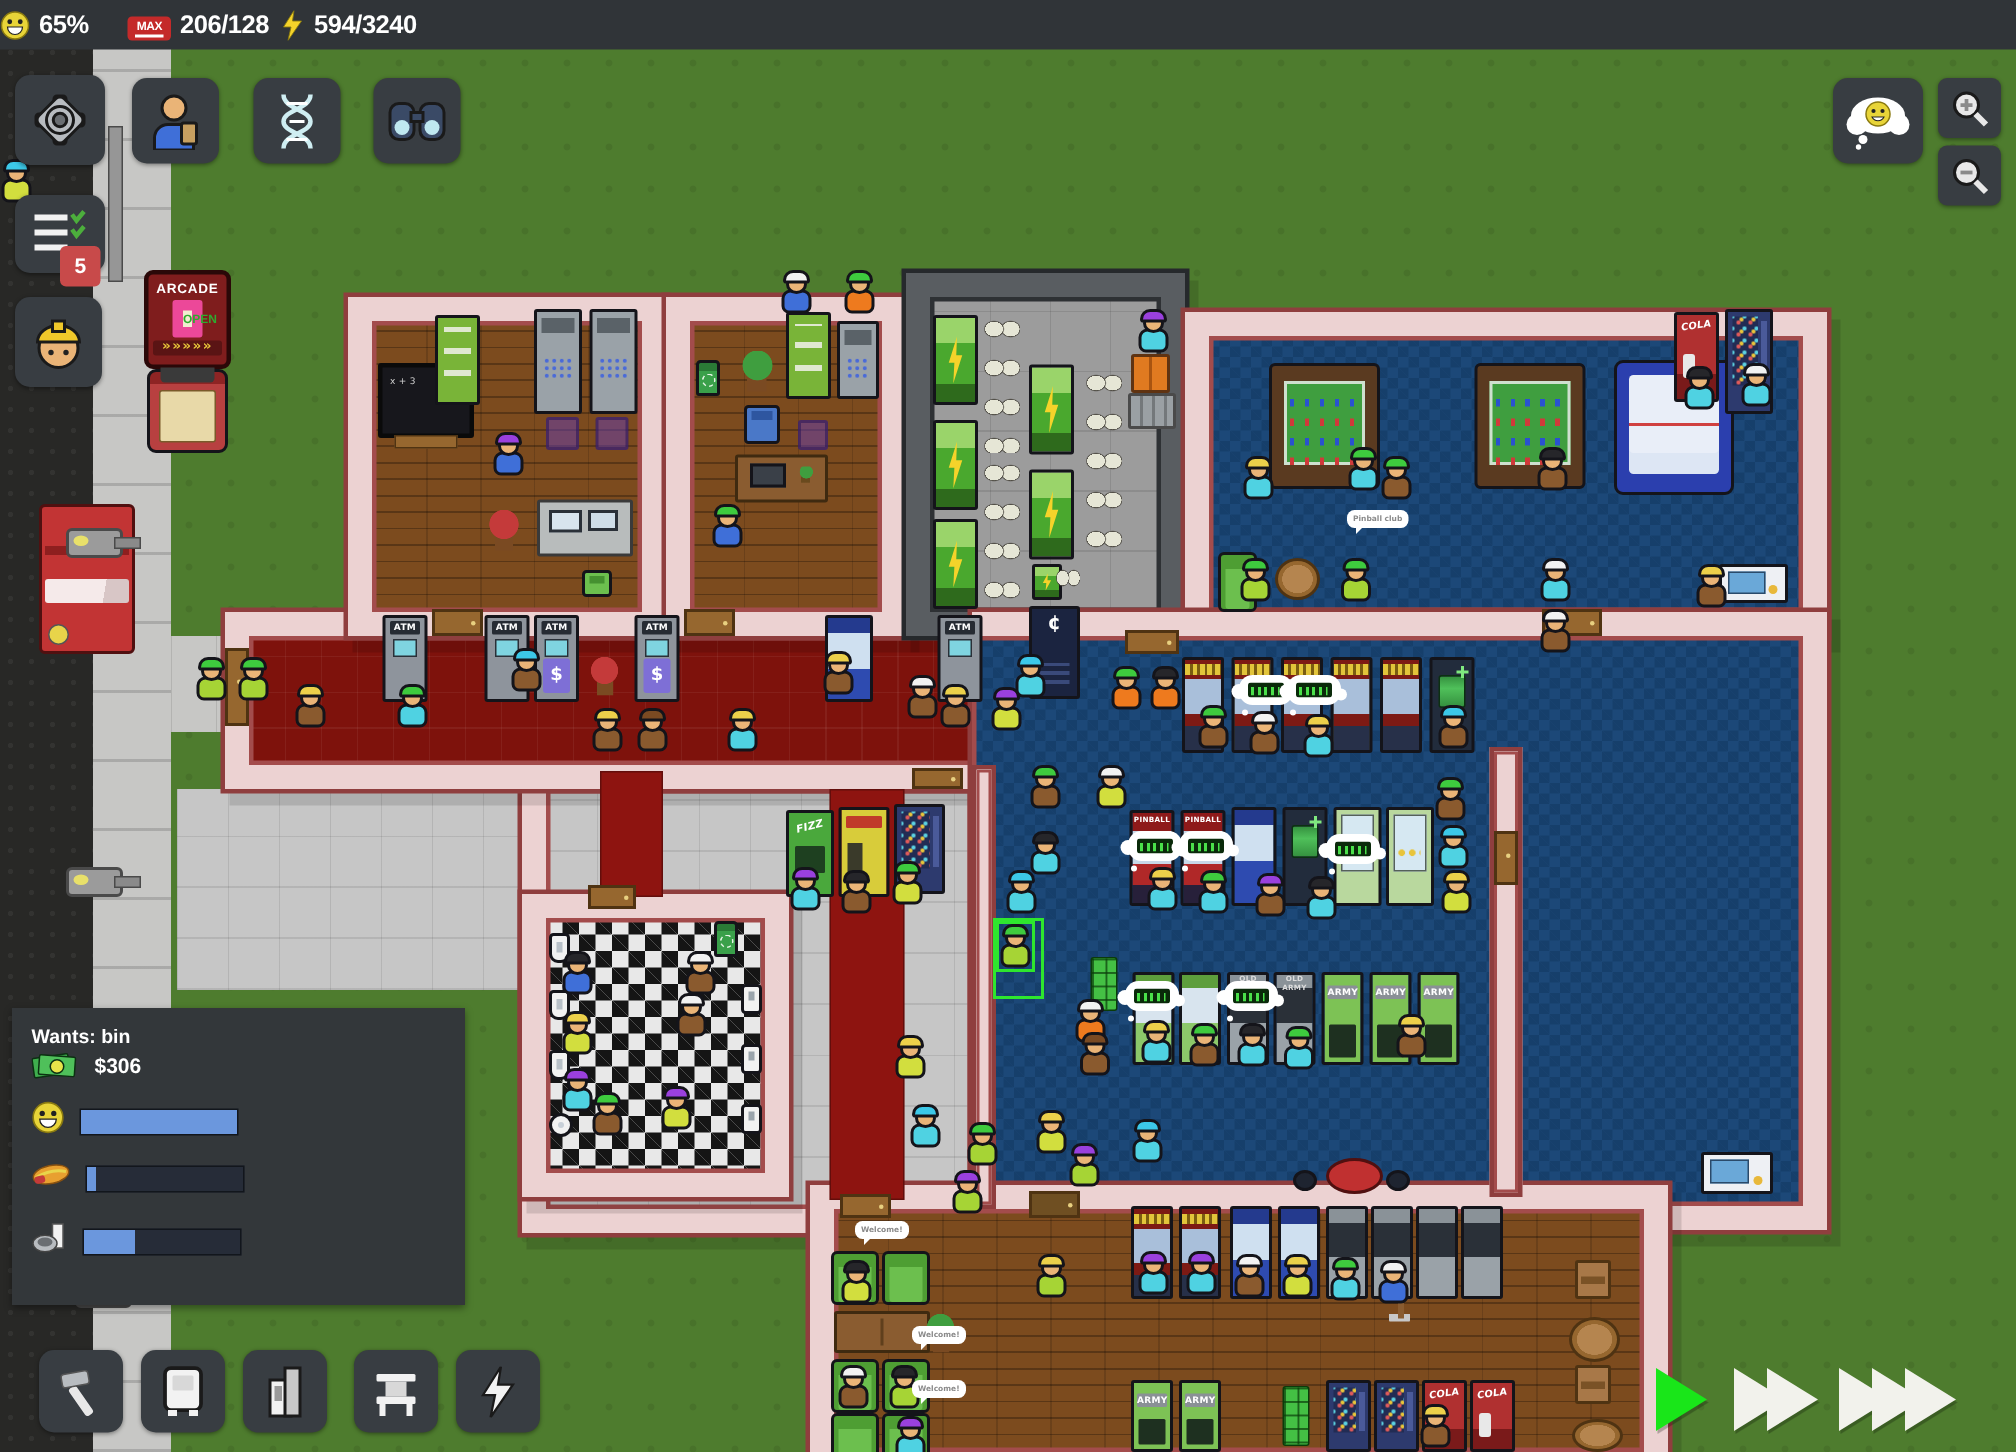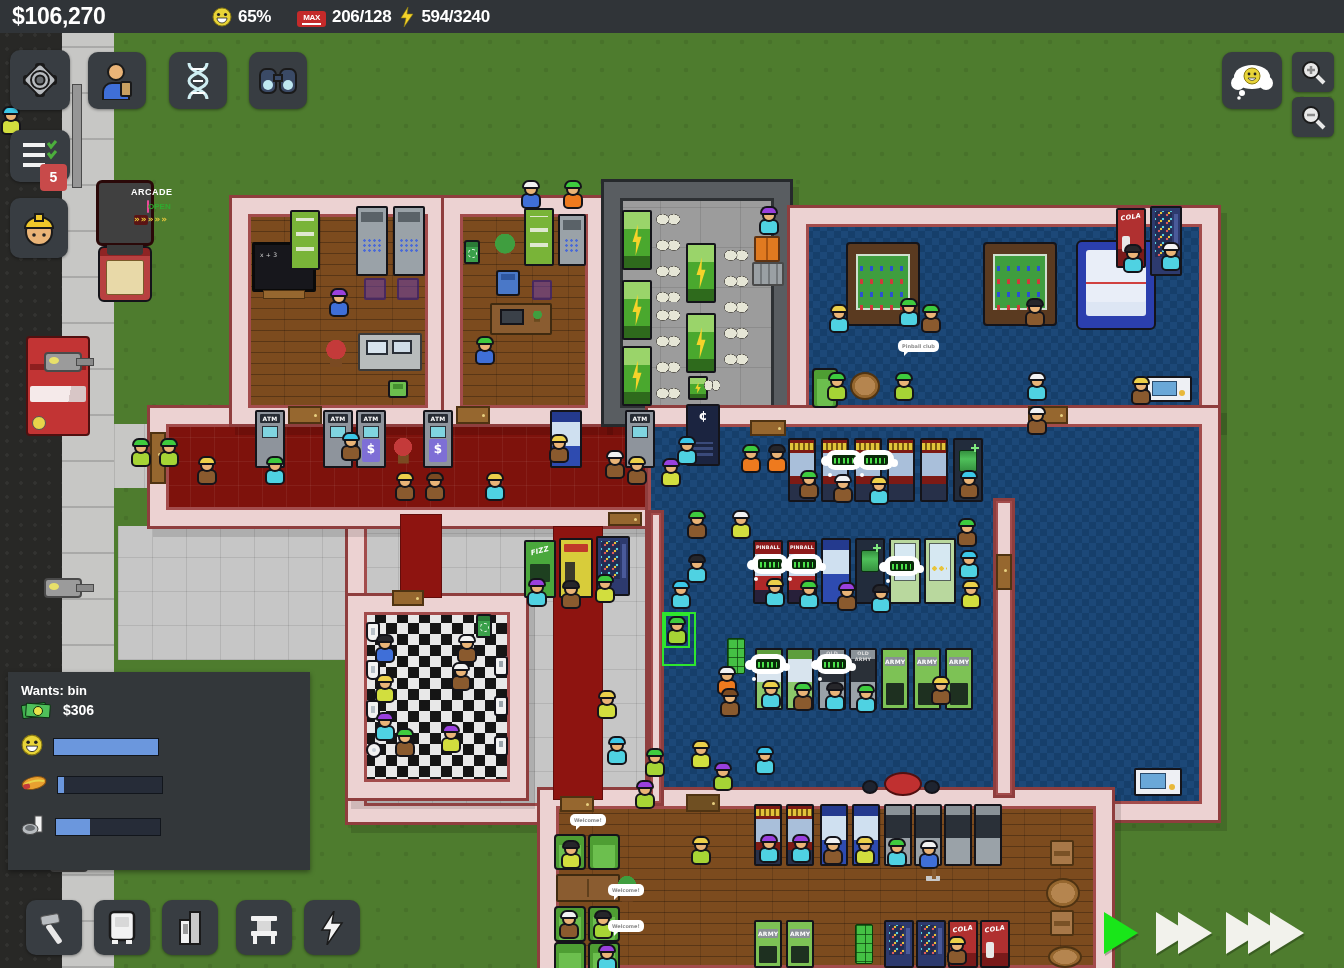--- a/index.html
+++ b/index.html
@@ -162,23 +162,23 @@
   .wbar{width:104px;height:16px;background:#262c38;border:1px solid #12161c;}
   .wfill{height:100%;background:#6b97dd;}
   .wmoney{font:700 14px/1 "Liberation Sans",sans-serif;}
   
   .tri{width:0;height:0;border-top:21px solid transparent;border-bottom:21px solid transparent;border-left:34px solid #f2f2ec;filter:drop-shadow(1px 2px 0 rgba(0,0,0,.25));}
   .tri.green{border-left-color:#19e619;}
   #playbar{display:flex;align-items:center;position:absolute;left:1104px;top:912px;z-index:100;gap:4px;}
   #playbar .grp{display:flex;}
   #playbar .grp .tri + .tri{margin-left:-12px;}
   
-  #arcsign{position:absolute;left:96px;top:180px;width:58px;height:66px;background:#404040;border:3px solid #2a0808;border-radius:6px;box-sizing:border-box;z-index:5;padding-left:32px;}
+  #arcsign{position:absolute;left:96px;top:180px;width:58px;height:66px;background:#7f1d1d;border:3px solid #2a0808;border-radius:6px;box-sizing:border-box;z-index:5;}
   #arcsign .t1{display:block;text-align:center;color:#fff;font:700 9px/1 "Liberation Sans",sans-serif;margin-top:5px;letter-spacing:.5px;}
-  #arcsign .t2{display:block;margin:3px 16px 0;background:#f2ecd0;border:1px solid #ec4899;color:#2faa2f;font:700 8px/1.4 "Liberation Sans",sans-serif;text-align:center;border-radius:2px;}
+  #arcsign .t2{display:block;margin:3px 16px 0;background:#f2ecd0;border:7px solid #ec4899;color:#2faa2f;font:700 8px/1.4 "Liberation Sans",sans-serif;text-align:center;border-radius:2px;}
   #arcsign .chev{display:block;margin:2px 3px 0;background:#5a1414;color:#e8c83a;font:700 9px/1.1 "DejaVu Sans",sans-serif;text-align:center;letter-spacing:1px;border-radius:2px;}
   #arcsign:after{content:"";position:absolute;left:8px;right:8px;bottom:-12px;height:10px;background:#3a3a3a;border-radius:0 0 3px 3px;}
 </style>
 </head>
 <body>
 
 <div id="app">
   <div class="grass-tex"></div>
   <div id="road"></div>
   <div id="sidewalk"></div>
@@ -814,21 +814,20 @@
       <div class="bub bub-s" style="left: 608px; top: 920px;">Welcome!</div>
     </div>
 
   <div id="arcsign">
     <span class="t1">ARCADE</span>
     <span class="t2">OPEN</span>
     <span class="chev">»»»»»</span>
   </div>
 
   <div id="topbar" class="hud">
-    <span class="money">$106,270</span>
     <span class="stat">
       <svg width="20" height="20" viewBox="0 0 20 20">
           <circle cx="10" cy="10" r="9" fill="#e8d438" stroke="#8a7a10"></circle>
           <circle cx="6.5" cy="7.5" r="1.6" fill="#222"></circle>
           <circle cx="13.5" cy="7.5" r="1.6" fill="#222"></circle>
           <path d="M5 11 a5 5 0 0 0 10 0 z" fill="#fff" stroke="#222" stroke-width=".8"></path>
         </svg>
       <span>65%</span>
     </span>
     <span class="sep"></span>

